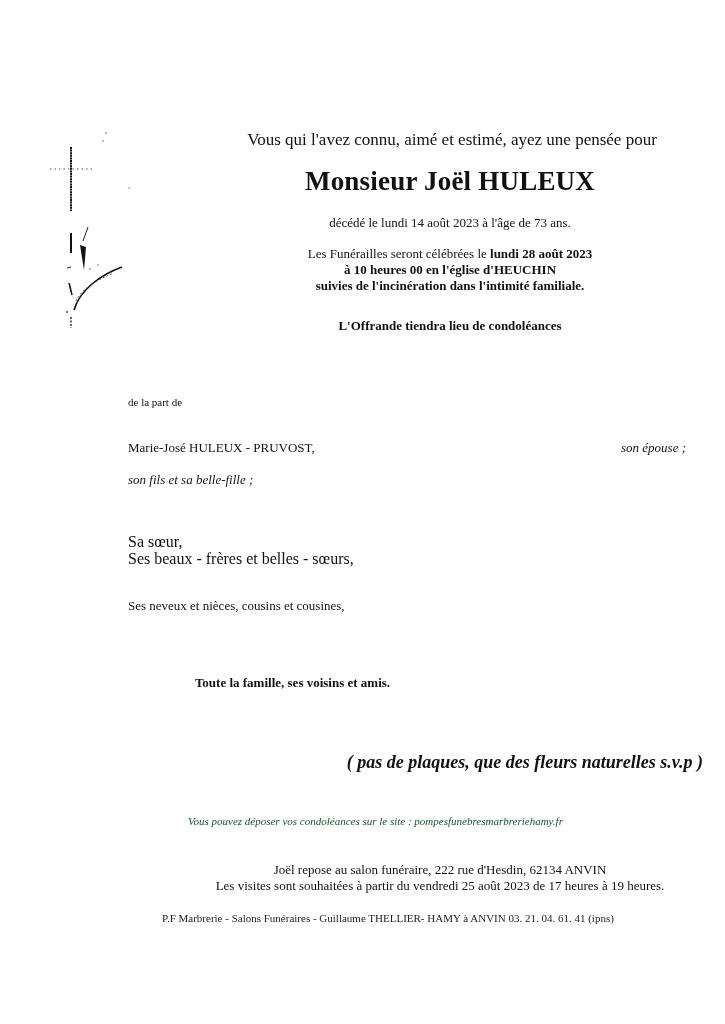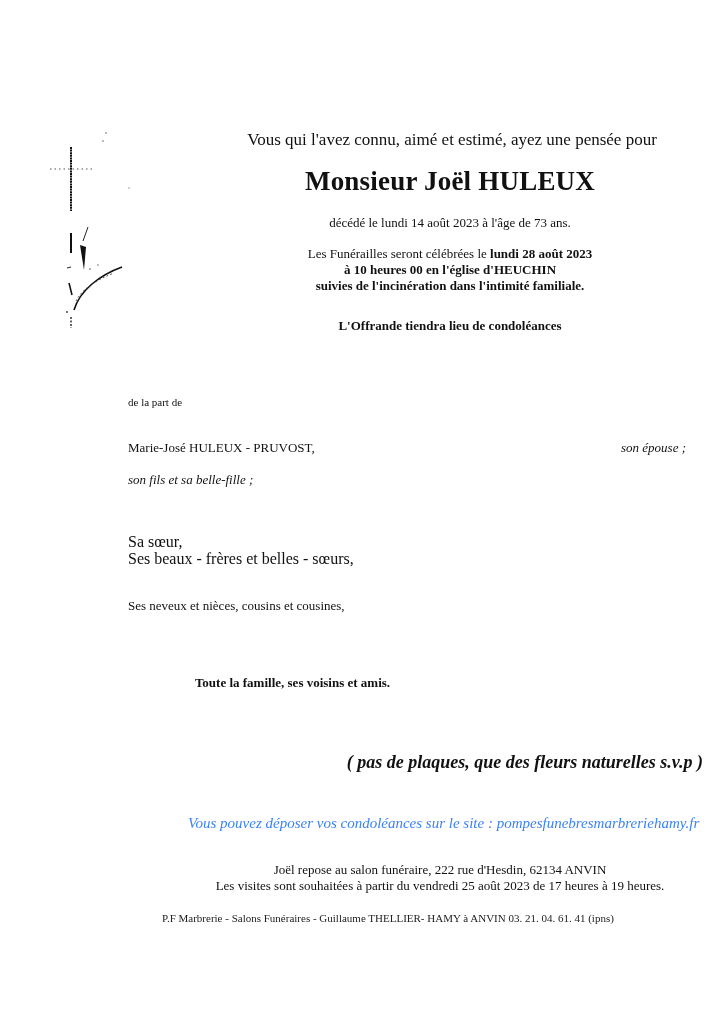--- a/index.html
+++ b/index.html
@@ -66,21 +66,21 @@
       left: 1px; width: 579px; top: 675px;
       font-size: 13px; font-weight: bold; text-align: center;
       padding-left: 4px; box-sizing: border-box;
     }
     .flowers {
       right: 22px; top: 752px;
       font-size: 18px; font-weight: bold; font-style: italic;
     }
     .condolences {
       left: 188px; top: 815px;
-      font-size: 15px; font-style: italic; color: #3b82f6;
+      font-size: 11px; font-style: italic; color: #14532d;
     }
     .rest {
       left: 160px; width: 560px; top: 862px;
       font-size: 13px; line-height: 16px; text-align: center;
     }
     .footer {
       left: 162px; top: 912px;
       font-size: 11px; color: #222;
     }
   </style>

